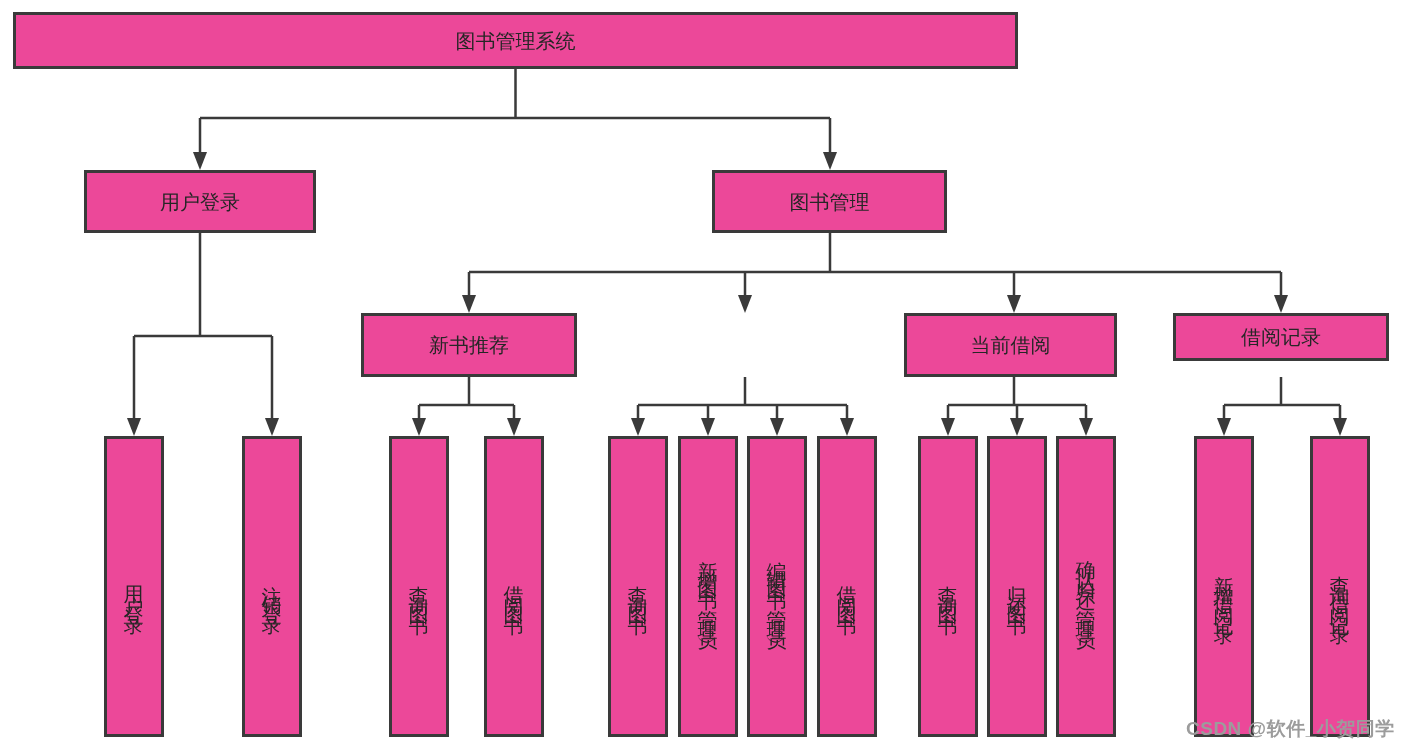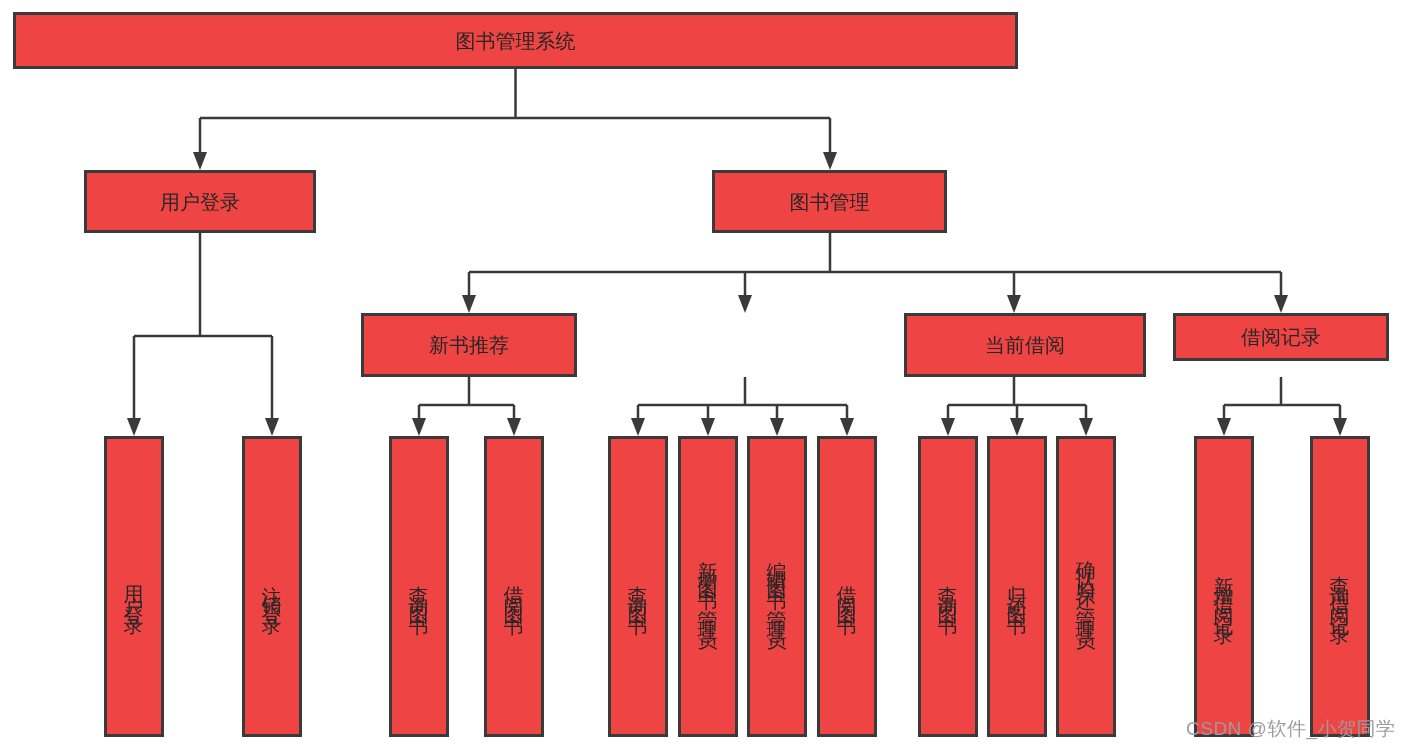--- a/index.html
+++ b/index.html
@@ -18,21 +18,21 @@
     overflow: hidden;
   }
   .canvas { position: absolute; left: 0; top: 0; width: 1405px; height: 747px; }
   .connectors { position: absolute; left: 0; top: 0; pointer-events: none; }
   .connectors path { stroke: var(--line); stroke-width: 2.5; fill: none; }
   .connectors polygon { fill: var(--line); stroke: none; }
   .node {
     position: absolute;
     box-sizing: border-box;
     border: 3px solid var(--box-border);
-    background: #ef4444;
+    background: #ec4899;
     display: flex;
     align-items: center;
     justify-content: center;
     color: var(--text);
     font-size: 20px;
     line-height: 1.2;
     text-align: center;
     z-index: 2;
   }
   .node.v {
@@ -43,20 +43,21 @@
     padding-top: 6px;
   }
   .watermark {
     position: absolute;
     left: 1186px; top: 716px;
     font-size: 19px;
     color: var(--watermark);
     letter-spacing: 0.5px;
     white-space: nowrap;
     z-index: 4;
+    font-weight: bold;
   }
 </style>
 </head>
 <body>
 
 <div class="canvas">
 
   <svg class="connectors" width="1405" height="747" viewBox="0 0 1405 747">
     <g>
 
@@ -99,21 +100,21 @@
       <polygon points="1333,418 1347,418 1340,436"></polygon>
     </g>
   </svg>
 
   <div class="node" style="left:13px; top:12px; width:1005px; height:57px;">图书管理系统</div>
 
   <div class="node" style="left:84px; top:170px; width:232px; height:63px;">用户登录</div>
   <div class="node" style="left:712px; top:170px; width:235px; height:63px;">图书管理</div>
 
   <div class="node" style="left:361px; top:313px; width:216px; height:64px;">新书推荐</div>
-  <div class="node" style="left:904px; top:313px; width:242px; height:64px;">当前借阅</div>
+  <div class="node" style="left:904px; top:313px; width:213px; height:64px;">当前借阅</div>
   <div class="node" style="left:1173px; top:313px; width:216px; height:48px;">借阅记录</div>
 
   <div class="node v" style="left:104px;">用户登录</div>
   <div class="node v" style="left:242px;">注销登录</div>
 
   <div class="node v" style="left:389px;">查询图书</div>
   <div class="node v" style="left:484px;">借阅图书</div>
 
   <div class="node v" style="left:608px;">查询图书</div>
   <div class="node v" style="left:678px;">新增图书（管理员）</div>

